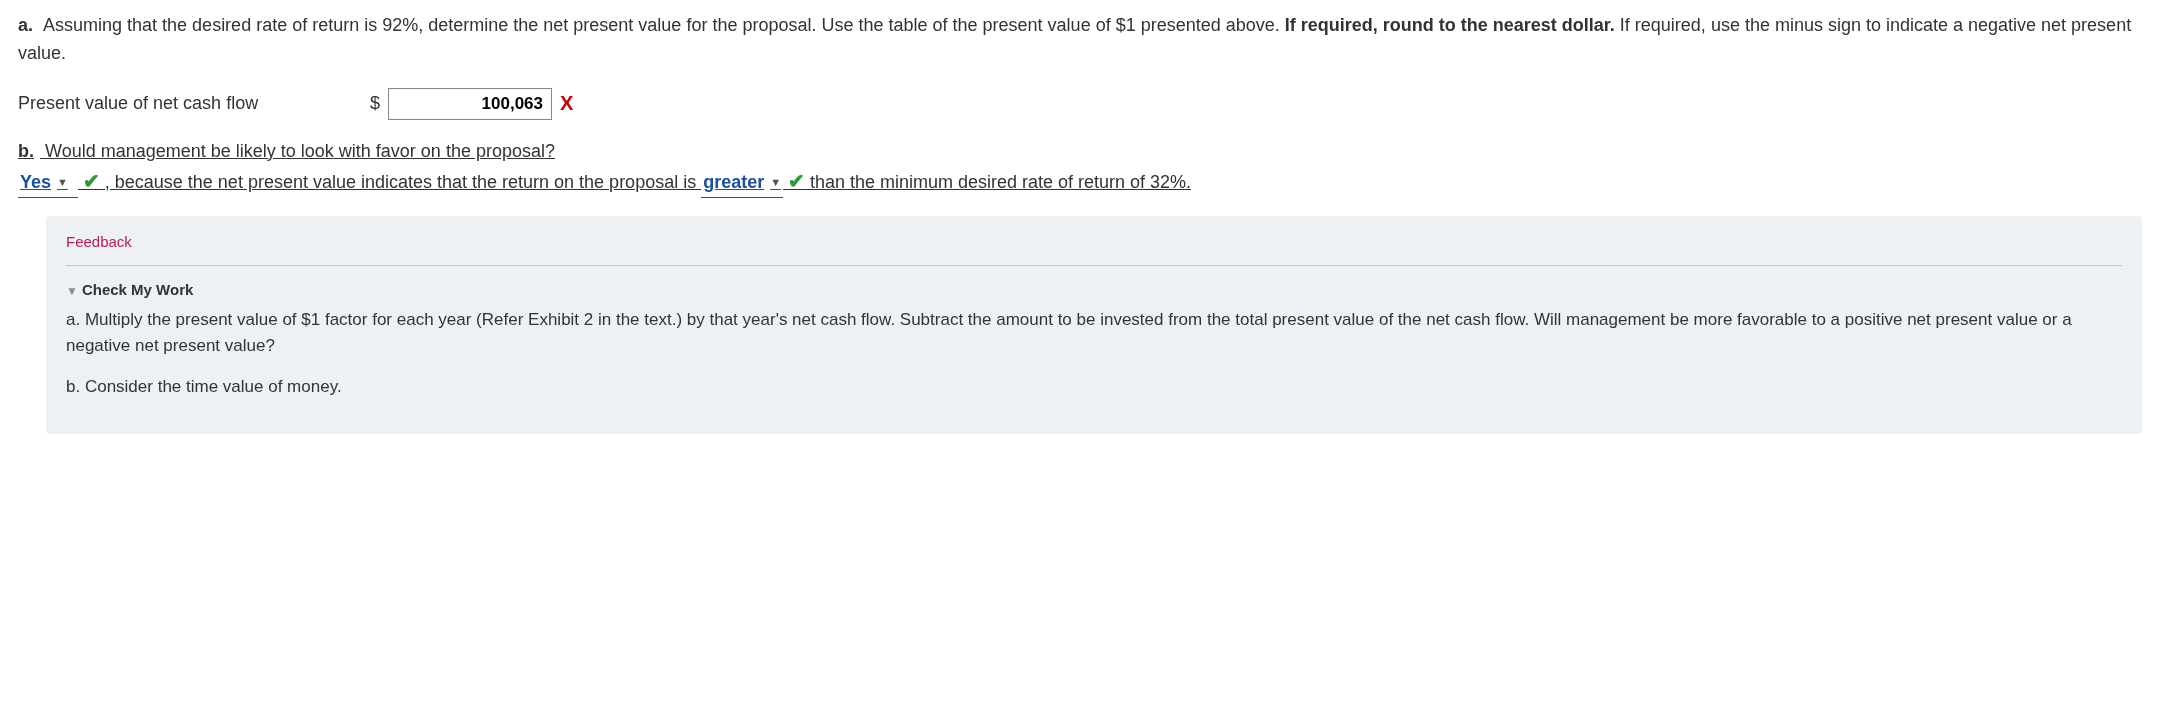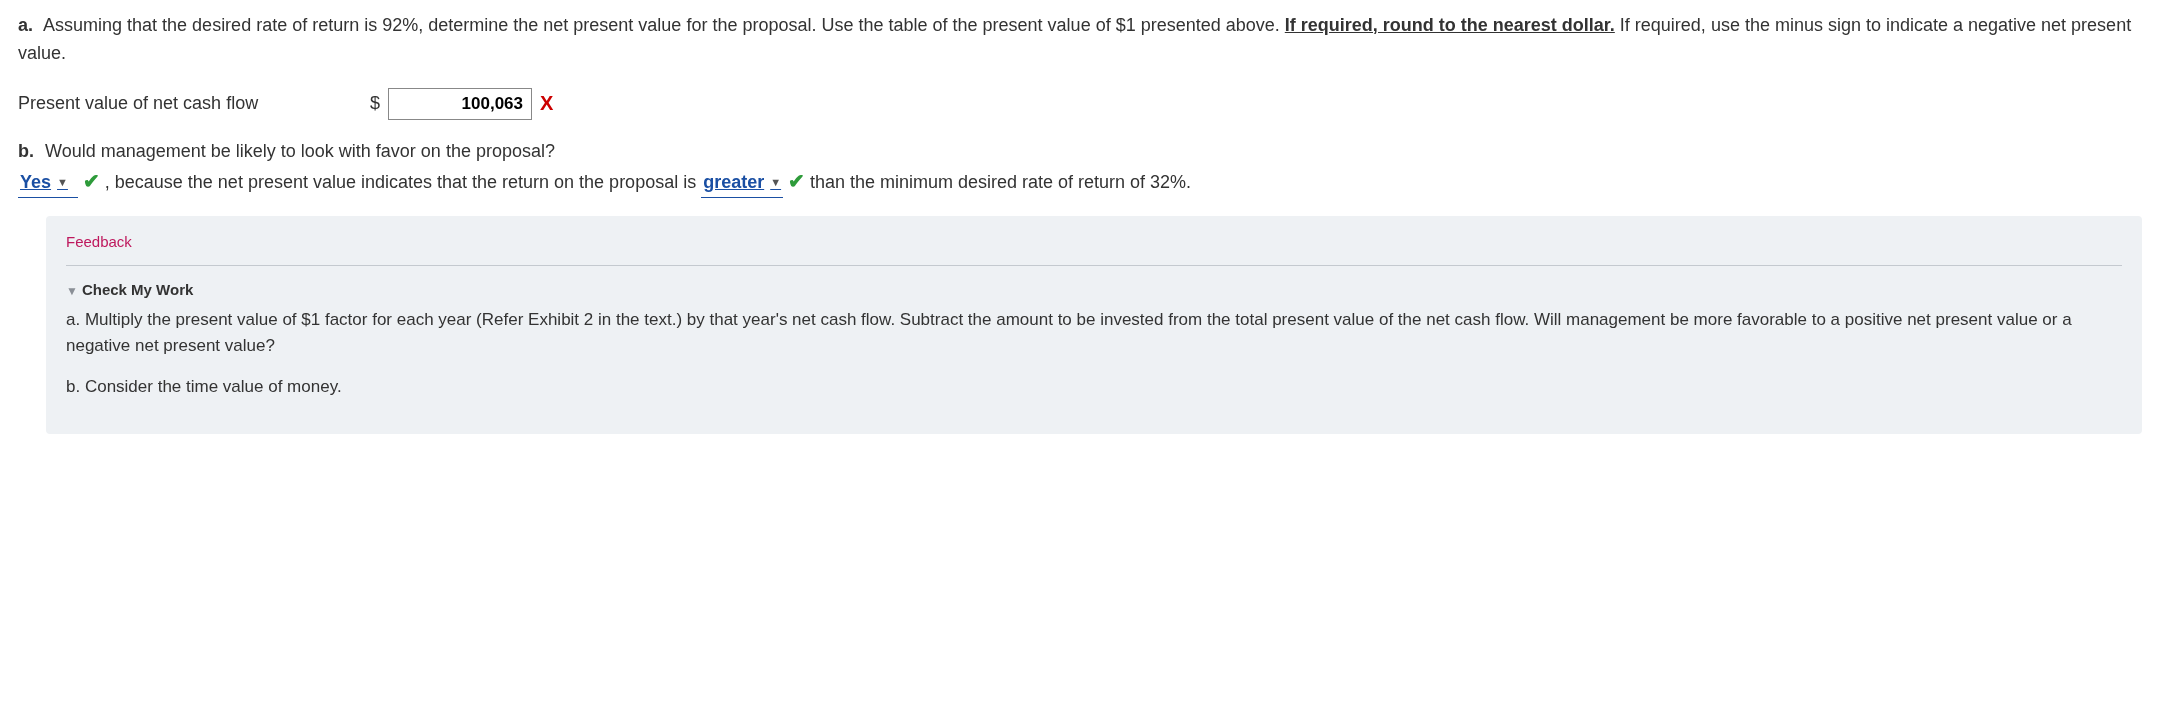--- a/index.html
+++ b/index.html
@@ -5,35 +5,35 @@
   * { box-sizing: border-box; }
   body {
     margin: 0;
     padding: 12px 18px;
     font-family: Verdana, Geneva, sans-serif;
     font-size: 18px;
     color: #333;
     background: #fff;
     line-height: 1.55;
   }
-  .bold { font-weight: bold; text-decoration: underline; }
+  .bold { font-weight: bold; }
   .question-text { margin-bottom: 14px; }
   .q-label { font-weight: bold; margin-right: 6px; }
 
   table.inputs { border-collapse: collapse; margin-bottom: 6px; }
   table.inputs td { padding: 6px 8px 6px 0; vertical-align: middle; }
   td.label-cell { width: 350px; }
   td.dollar-cell { width: 20px; text-align: right; padding-right: 2px;}
   td.input-cell { }
   td.mark-cell { padding-left: 6px; }
   .total-underline { border-top: 1px solid #555; padding-top:4px;}
   .total-double  { border-bottom: 4px double #555; padding-bottom:2px;}
 
   input.num {
-    width: 144px;
+    width: 164px;
     height: 32px;
     border: 1px solid #888;
     text-align: right;
     padding: 2px 8px;
     font-family: inherit;
     font-size: 17px;
     font-weight: bold;
     background: #fff;
   }
   .mark-x { color: #cc0000; font-weight: bold; font-size: 20px;}
@@ -42,21 +42,21 @@
   .sel {
     display: inline-block;
     border-bottom: 1px solid #1a4fa3;
     min-width: 60px;
     padding: 0 2px;
   }
   .sel.blue-link { color: #1a4fa3; font-weight: bold; text-decoration: underline;}
   .sel .caret {
     font-size: 11px; color:#555; margin-left:6px; vertical-align: middle;
   }
-  .part-b { margin-top: 12px; margin-bottom: 18px;}
+  .part-b { margin-top: 12px; margin-bottom: 18px; text-decoration: underline;}
 
   .feedback-panel {
     background: #eef1f4;
     border-radius: 4px;
     margin: 18px 10px 0 28px;
     padding: 14px 20px 20px 20px;
     font-size: 17px;
   }
   .feedback-title { font-size: 15px; color:#be185d; padding-bottom: 12px;}
   .feedback-hr   { border:none; border-top:1px solid #c4c9cf; margin: 0 0 12px 0;}

